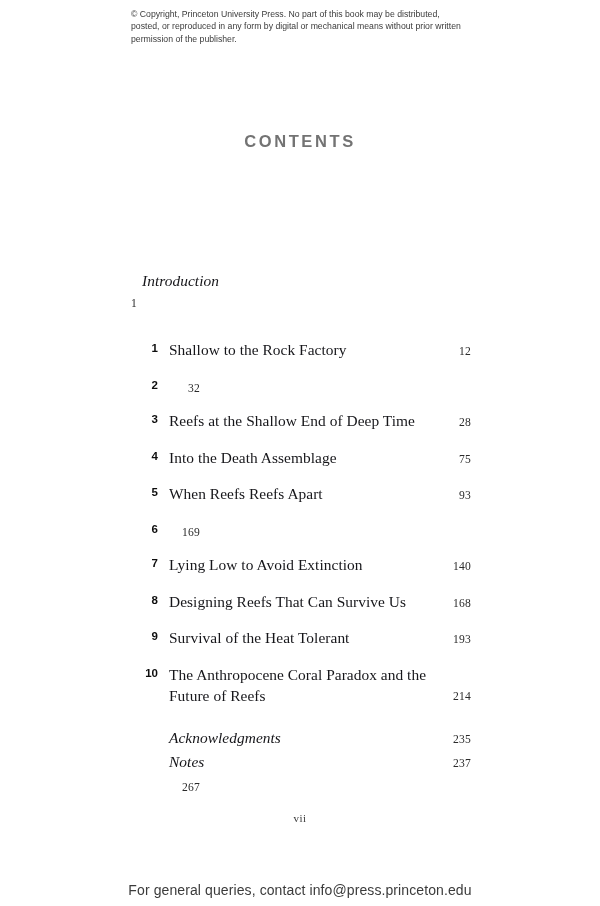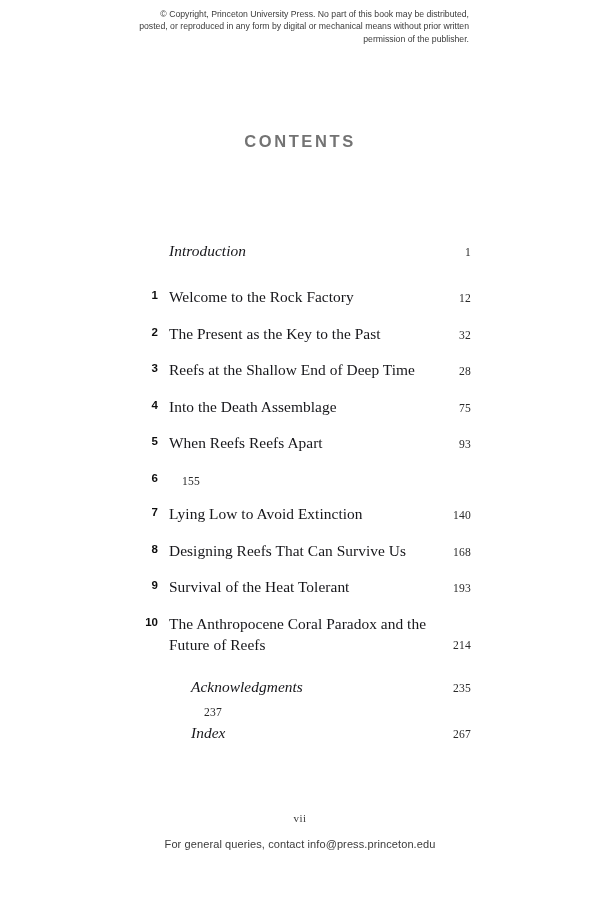--- a/index.html
+++ b/index.html
@@ -20,21 +20,21 @@
   
   .copyright-notice {
     position: absolute;
     left: 131px;
     top: 8px;
     width: 338px;
     font-family: "Liberation Sans", sans-serif;
     font-size: 8.7px;
     line-height: 12.4px;
     color: #3b3b3b;
-    text-align: right;
+    text-align: left;
   }
 
   
   .page-title {
     position: absolute;
     left: 0;
     top: 121px;
     width: 600px;
     text-align: center;
     font-family: "Liberation Sans", sans-serif;
@@ -89,25 +89,24 @@
   
   .toc-entry.italic .toc-title {
     font-style: italic;
   }
 
   
   .toc-entry.chapter {
     margin-bottom: 15.5px;
   }
   .toc-entry.intro {
-    margin-bottom: 25px;
+    flex-direction: column;
   }
   .toc-entry.backmatter {
     margin-bottom: 3px;
-    gap: 22px;
   }
 
   
   .toc-entry.multiline .toc-page {
     align-self: flex-end;
     padding-top: 0;
     padding-bottom: 3px;
   }
 
   .backmatter-group {
@@ -123,25 +122,25 @@
     text-align: center;
     font-size: 11px;
     color: #3a3a3a;
     letter-spacing: 0.4px;
   }
 
   
   .footer-note {
     position: absolute;
     left: 0;
-    top: 838px;
+    top: 882px;
     width: 600px;
     text-align: center;
     font-family: "Liberation Sans", sans-serif;
-    font-size: 11px;
+    font-size: 14px;
     color: #3b3b3b;
     letter-spacing: 0.1px;
   }
 </style>
 </head>
 <body>
 
 <div class="copyright-notice">© Copyright, Princeton University Press. No part of this book may be distributed, posted, or reproduced in any form by digital or mechanical means without prior written permission of the publisher.</div>
 
 <h1 class="page-title">CONTENTS</h1>
@@ -149,27 +148,26 @@
 <div class="toc">
 
   <div class="toc-entry intro italic">
     <span class="toc-num"></span>
     <span class="toc-title">Introduction</span>
     <span class="toc-page">1</span>
   </div>
 
   <div class="toc-entry chapter">
     <span class="toc-num">1</span>
-    <span class="toc-title">Welcome to the Rock Factory</span>
+    <span class="toc-title">Shallow to the Rock Factory</span>
     <span class="toc-page">12</span>
   </div>
 
   <div class="toc-entry chapter">
     <span class="toc-num">2</span>
-    <span class="toc-title">The Present as the Key to the Past</span>
     <span class="toc-page">32</span>
   </div>
 
   <div class="toc-entry chapter">
     <span class="toc-num">3</span>
     <span class="toc-title">Reefs at the Shallow End of Deep Time</span>
     <span class="toc-page">28</span>
   </div>
 
   <div class="toc-entry chapter">
@@ -179,21 +177,21 @@
   </div>
 
   <div class="toc-entry chapter">
     <span class="toc-num">5</span>
     <span class="toc-title">When Reefs Reefs Apart</span>
     <span class="toc-page">93</span>
   </div>
 
   <div class="toc-entry chapter">
     <span class="toc-num">6</span>
-    <span class="toc-page">155</span>
+    <span class="toc-page">169</span>
   </div>
 
   <div class="toc-entry chapter">
     <span class="toc-num">7</span>
     <span class="toc-title">Lying Low to Avoid Extinction</span>
     <span class="toc-page">140</span>
   </div>
 
   <div class="toc-entry chapter">
     <span class="toc-num">8</span>
@@ -215,26 +213,26 @@
 
   <div class="backmatter-group">
     <div class="toc-entry backmatter italic">
       <span class="toc-num"></span>
       <span class="toc-title">Acknowledgments</span>
       <span class="toc-page">235</span>
     </div>
 
     <div class="toc-entry backmatter italic">
       <span class="toc-num"></span>
+      <span class="toc-title">Notes</span>
       <span class="toc-page">237</span>
     </div>
 
     <div class="toc-entry backmatter italic">
       <span class="toc-num"></span>
-      <span class="toc-title">Index</span>
       <span class="toc-page">267</span>
     </div>
   </div>
 
 </div>
 
 <div class="folio">vii</div>
 
 <div class="footer-note">For general queries, contact info@press.princeton.edu</div>
 

